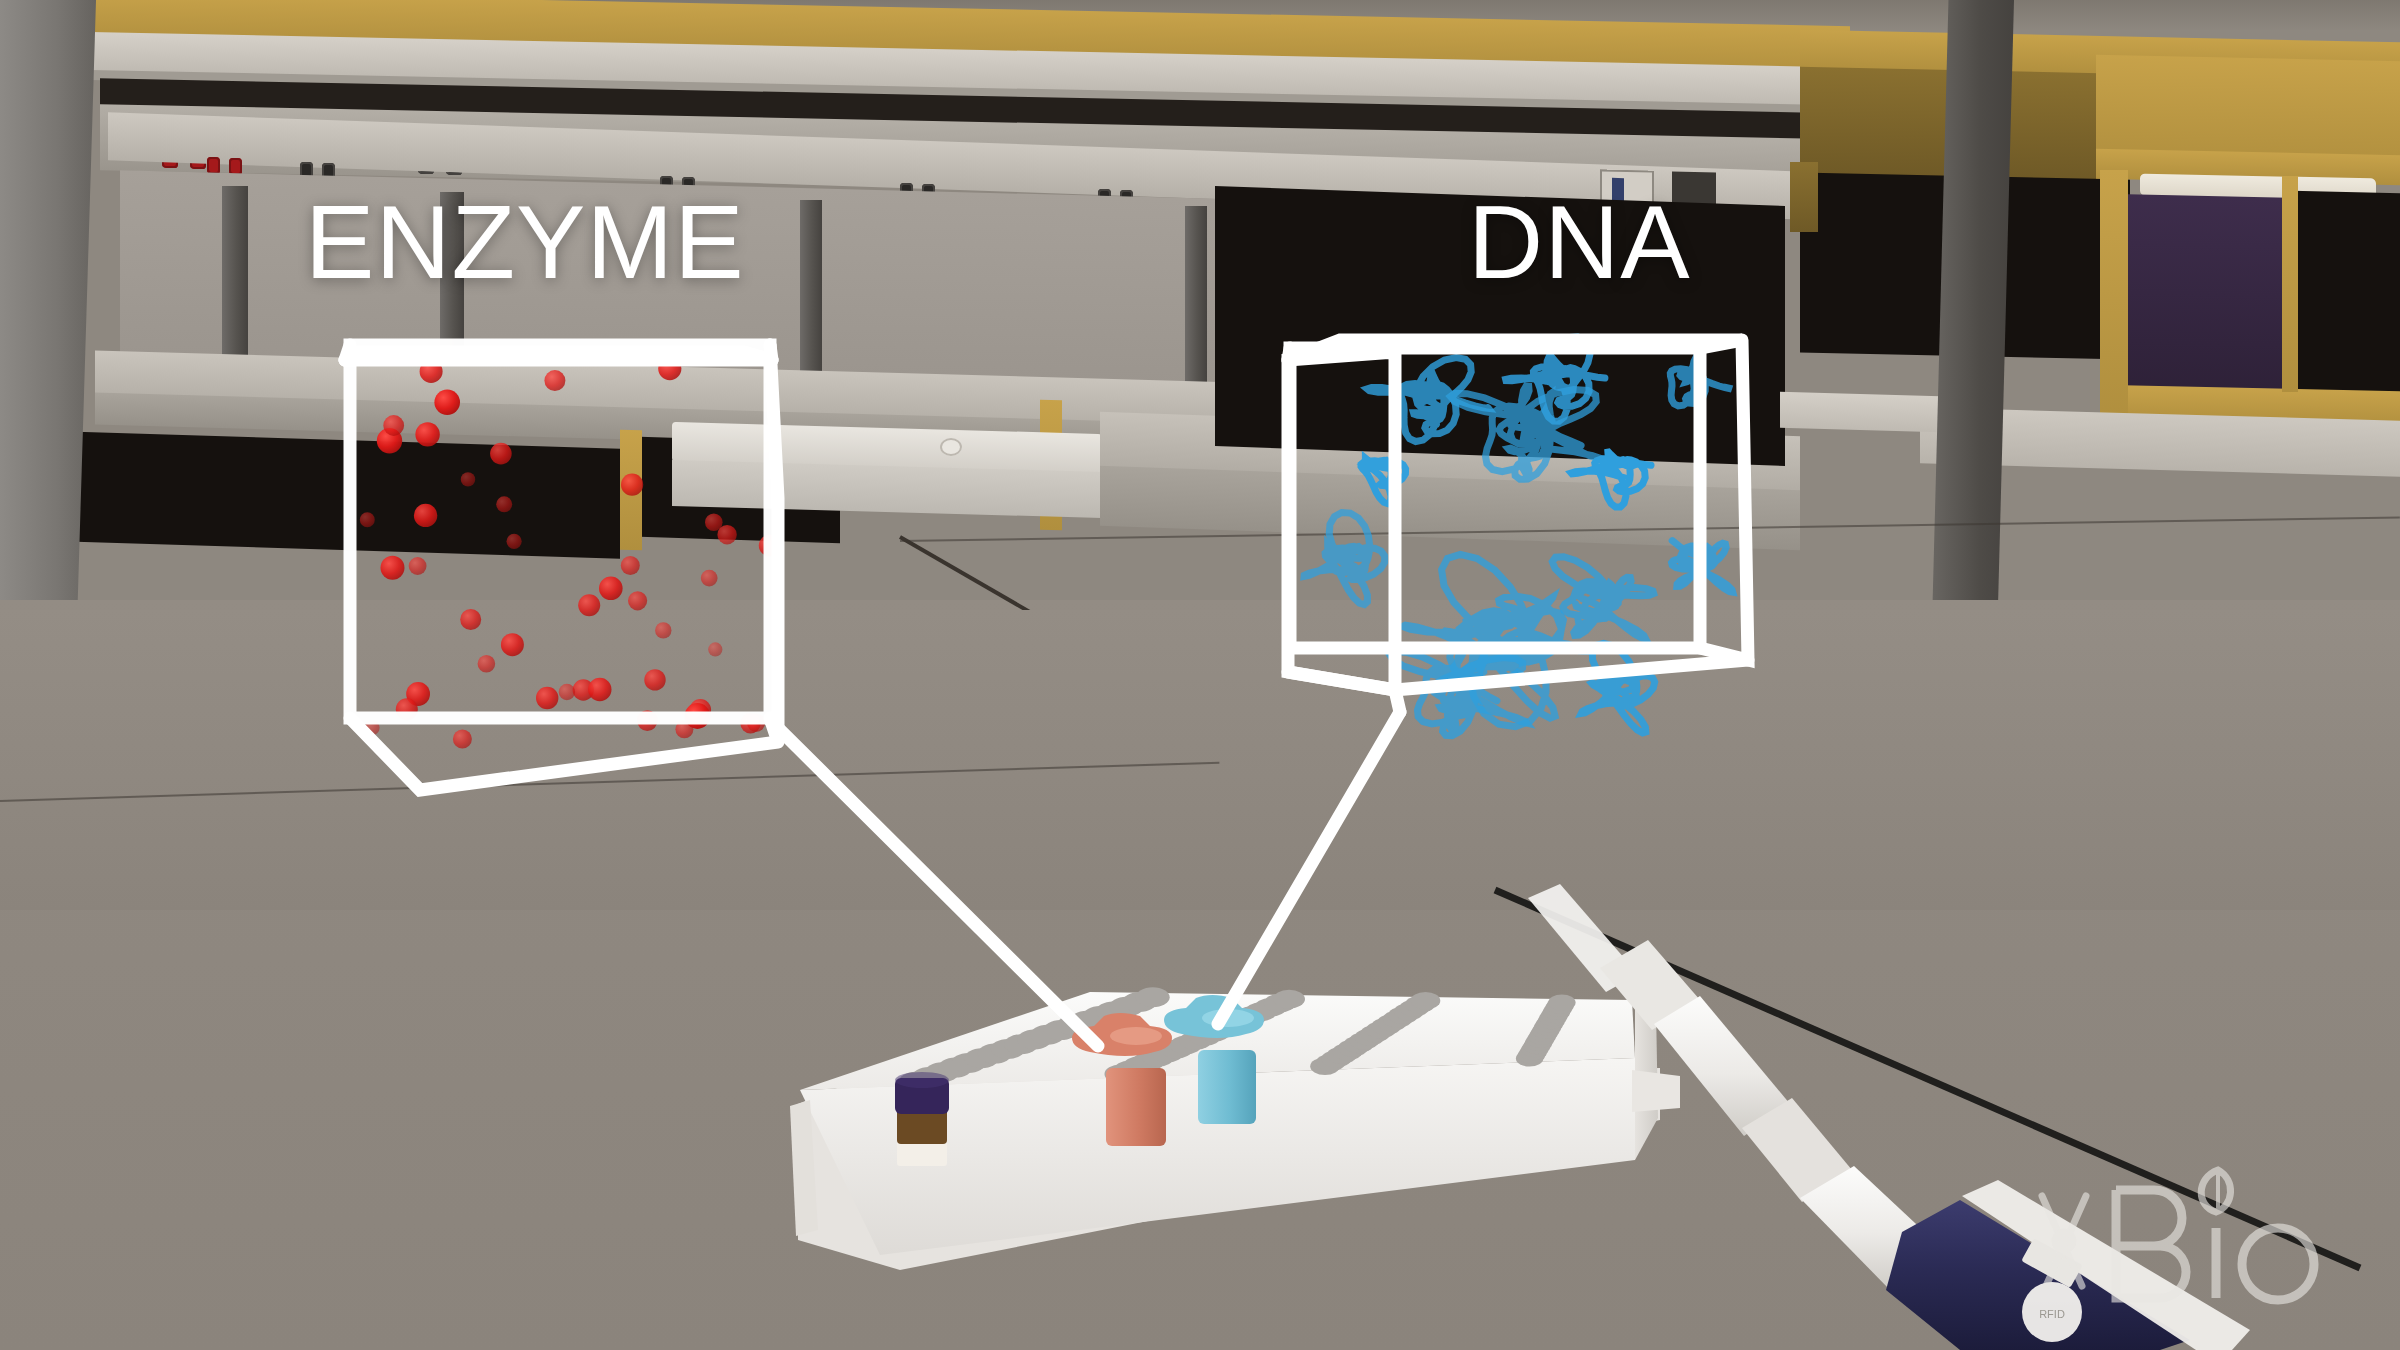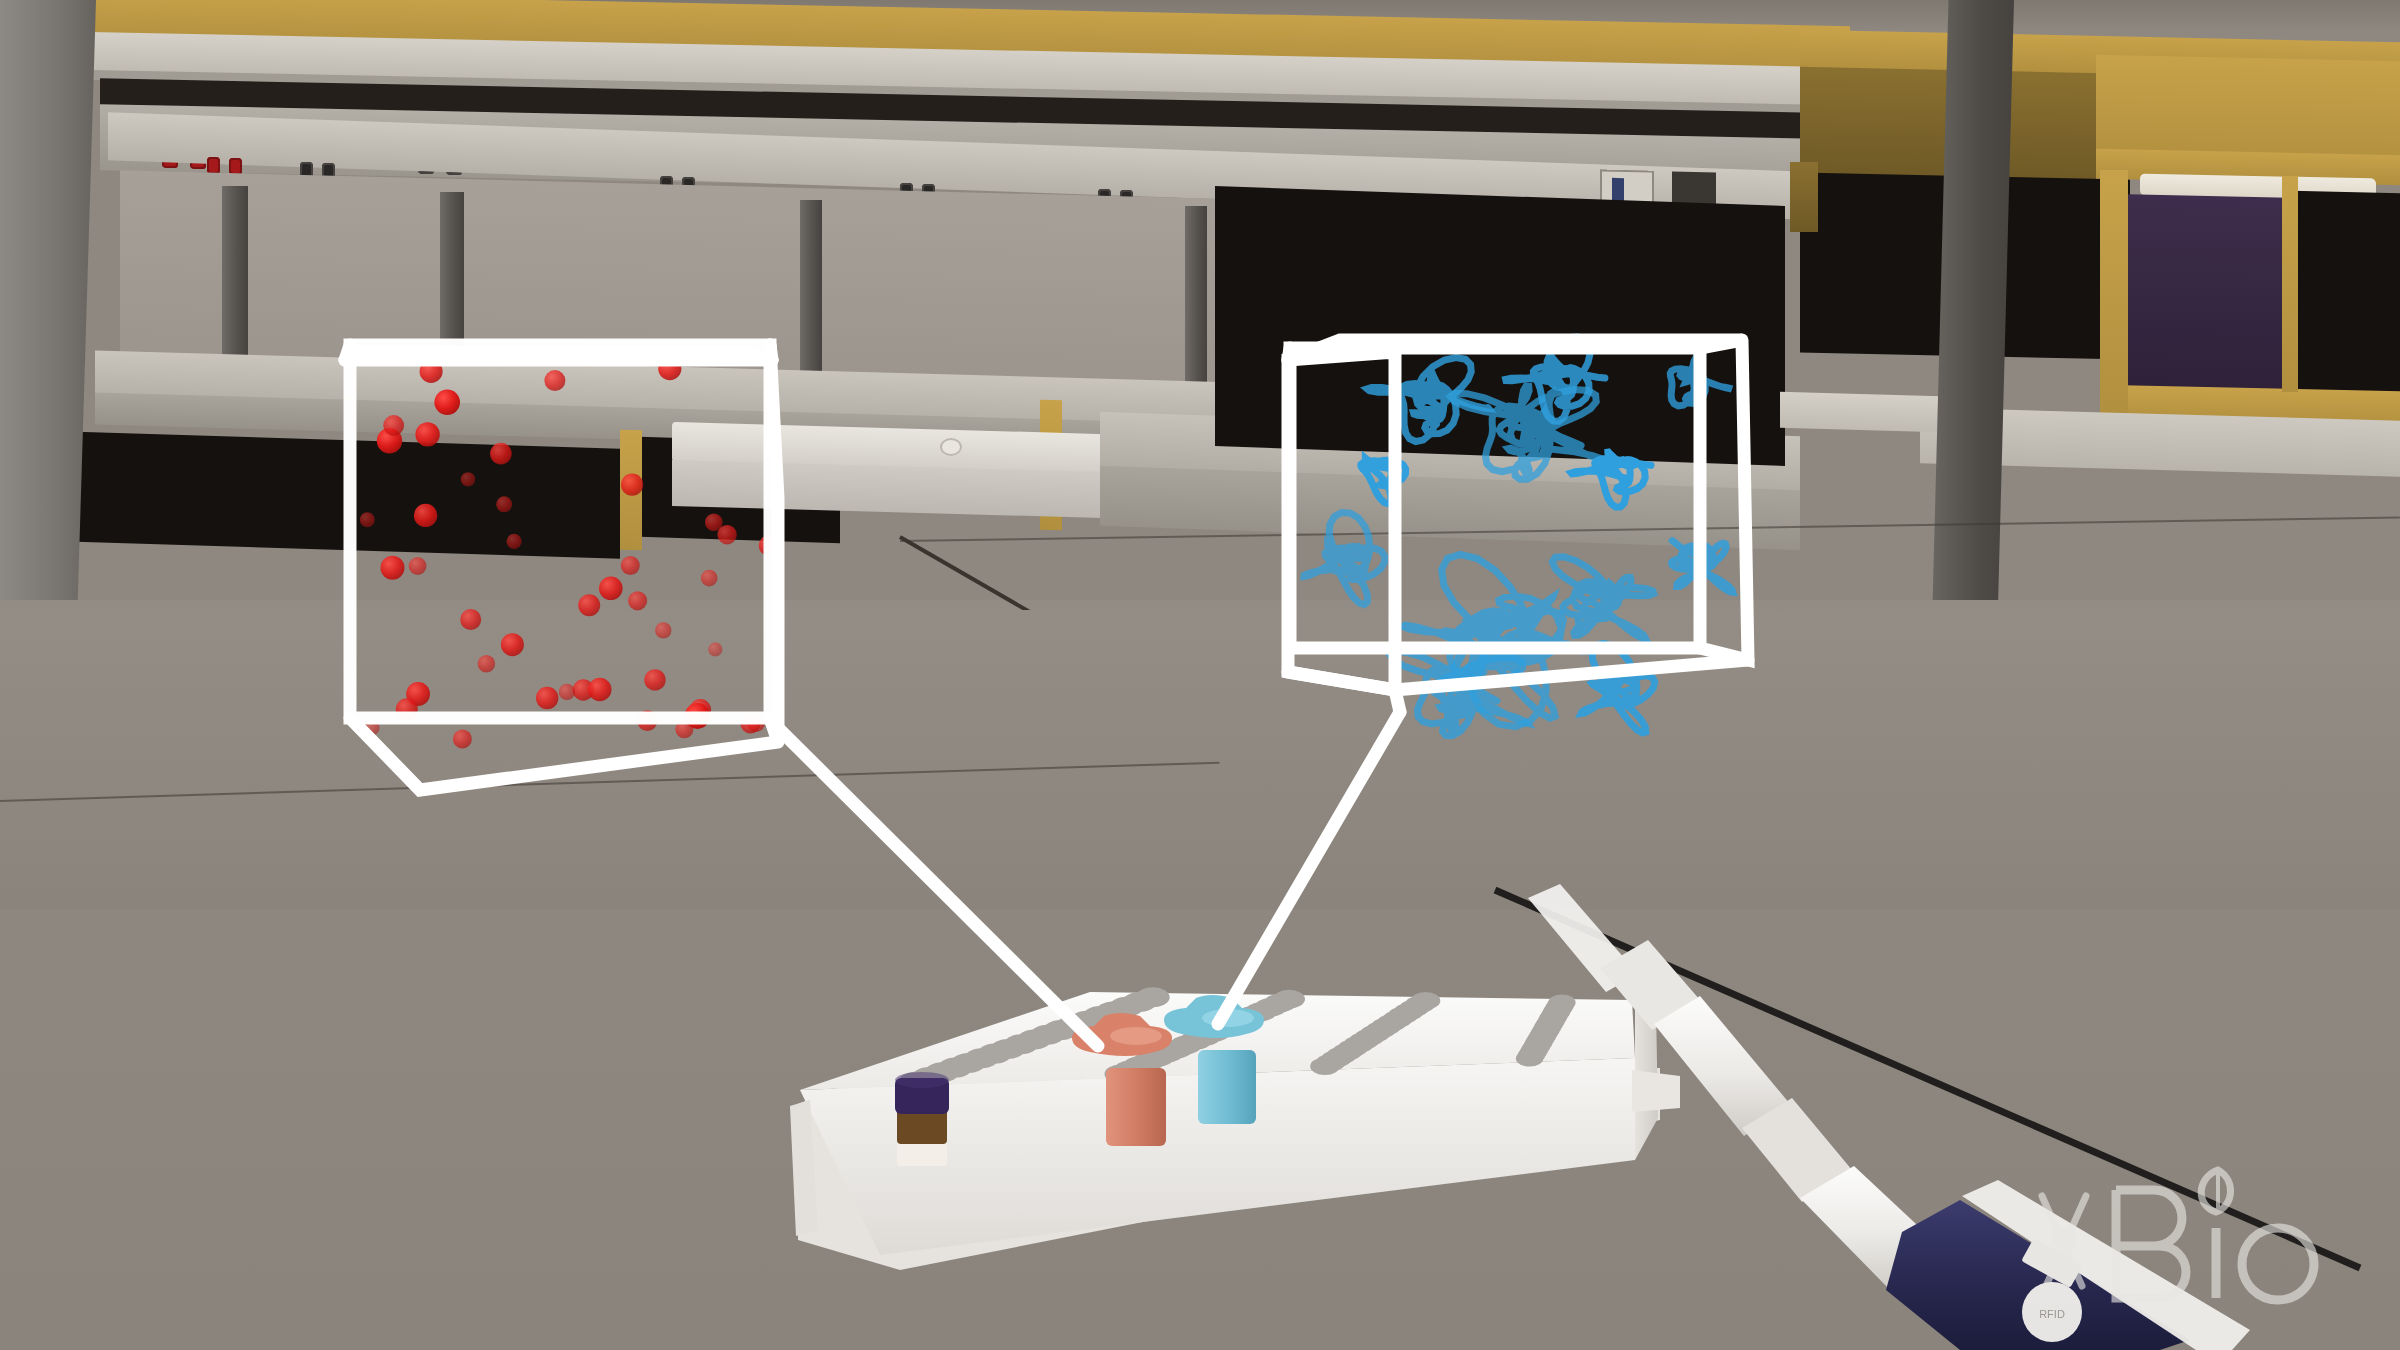--- a/index.html
+++ b/index.html
@@ -169,20 +169,22 @@
     <div class="floor-seam" style="left:900px;top:540px;width:1500px;transform:rotate(-0.9deg);"></div>
 
     <div style="position:absolute;left:900px;top:535px;width:290px;height:4px;
                 background:#3a342e;transform:rotate(30deg);transform-origin:left center;"></div>
 
     <div style="position:absolute;left:0;top:610px;width:2400px;height:300px;
                 background:linear-gradient(180deg,#948d85,#8b847c);"></div>
     <div class="floor-seam" style="left:0px;top:800px;width:1220px;transform:rotate(-1.8deg);"></div>
   </div>
 
+  <div class="scene-label" style="left:305px;top:190px;font-size:104px;">ENZYME</div>
+  <div class="scene-label" style="left:1468px;top:190px;font-size:104px;">DNA</div>
 
   <svg id="overlay" viewBox="0 0 2400 1350">
     <defs>
       <linearGradient id="rackTop" x1="0" y1="0" x2="0" y2="1">
         <stop offset="0" stop-color="#fbfbfa"></stop>
           <stop offset="1" stop-color="#eceae7"></stop>
       </linearGradient>
       <linearGradient id="rackFront" x1="0" y1="0" x2="0" y2="1">
         <stop offset="0" stop-color="#f6f5f3"></stop>
           <stop offset="1" stop-color="#dedbd7"></stop>

